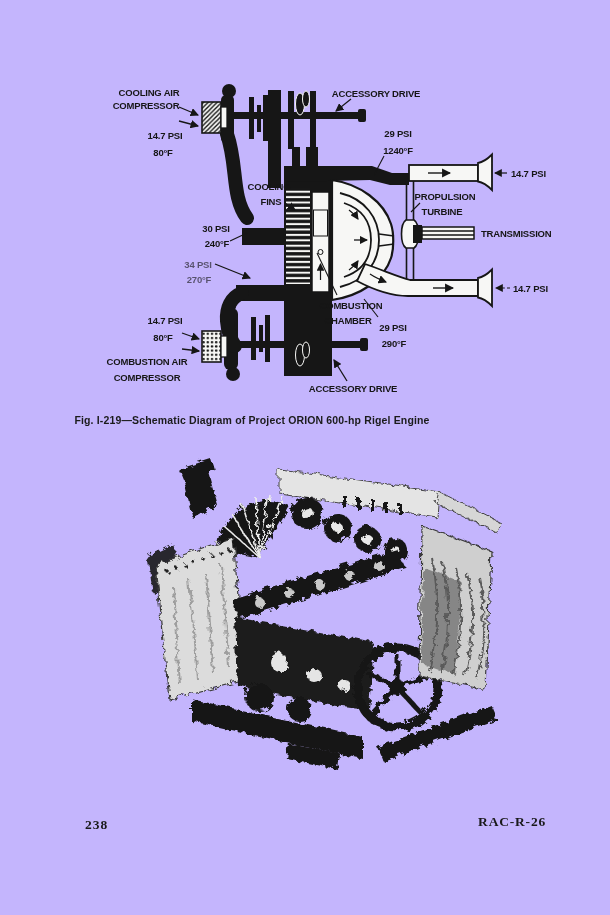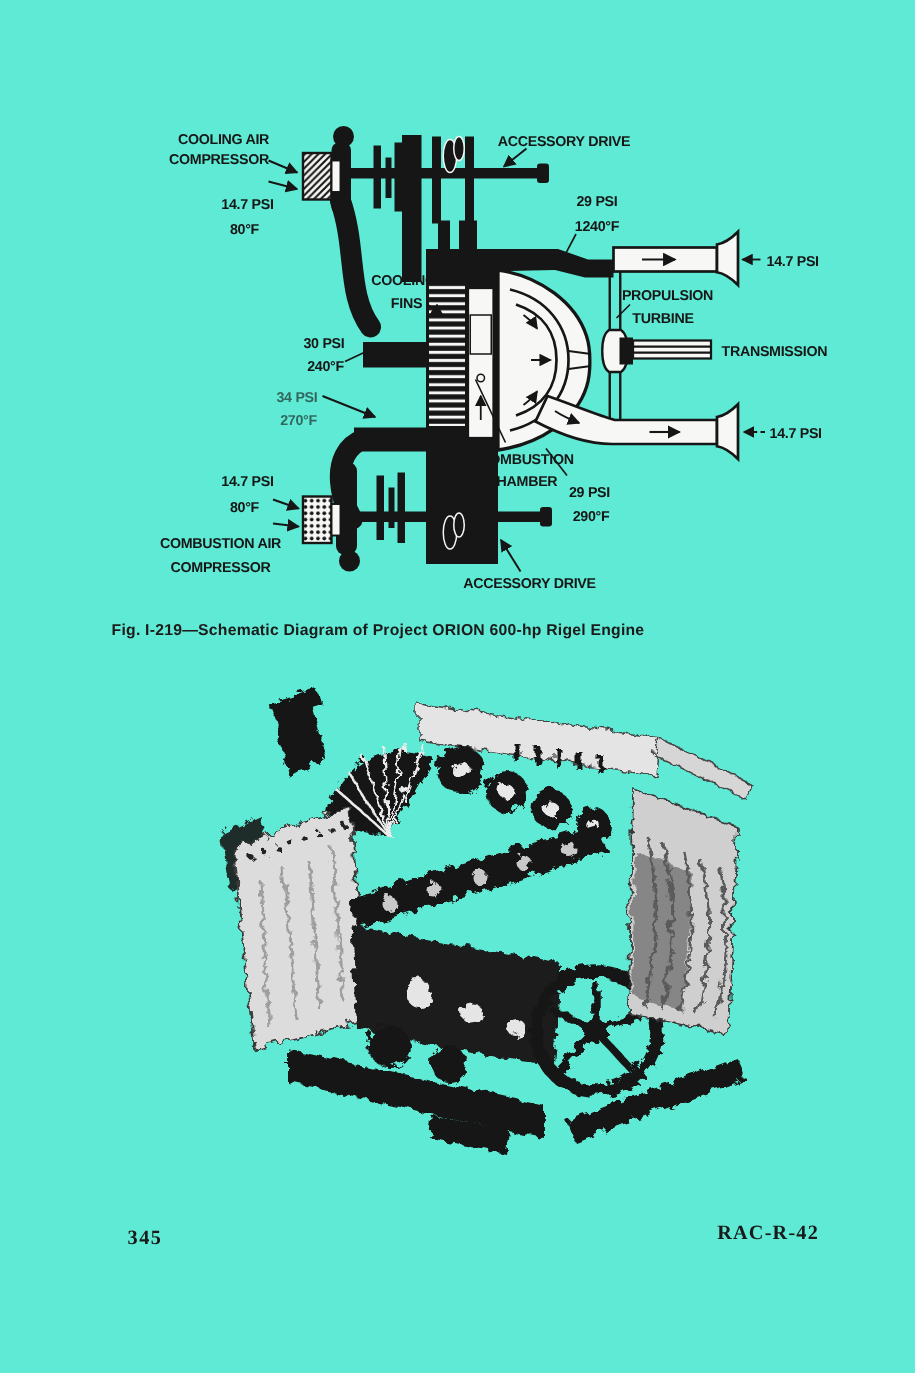--- a/index.html
+++ b/index.html
@@ -1,18 +1,18 @@
 <!DOCTYPE html>
 <html><head>
 <meta charset="utf-8">
 <style>
   html,body{margin:0;padding:0;background:#e8e8e6;}
   .page{
     position:relative;width:610px;height:915px;margin:0 auto;
-    background:#5eead4;overflow:hidden;
+    background:#c4b5fd;overflow:hidden;
     font-family:"Liberation Sans", sans-serif;color:#1a1a1a;
   }
   svg{position:absolute;display:block;}
   .schematic-svg{left:0;top:0;}
   .photo-svg{left:138px;top:446px;}
   .schematic-svg text{
     font-family:"Liberation Sans", sans-serif;
     font-weight:700;font-size:9.5px;letter-spacing:-0.2px;fill:#161616;
   }
   .schematic-svg text.faded{opacity:.62;}
@@ -324,16 +324,16 @@
       </g>
 
       <polygon points="52,252 224,290 224,312 52,274" fill="#161616"></polygon>
       <polygon points="238,300 352,258 358,272 244,314" fill="#161616"></polygon>
       <polygon points="150,296 200,306 198,322 148,312" fill="#161616"></polygon>
     </g>
     <rect x="10" y="10" width="356" height="304" filter="url(#f-speck)" opacity=".38"></rect>
   </svg>
 
 
-  <div class="footer-page-number">345</div>
-  <div class="footer-report-code">RAC-R-42</div>
+  <div class="footer-page-number">238</div>
+  <div class="footer-report-code">RAC-R-26</div>
 
 </div>
 
 </body></html>

